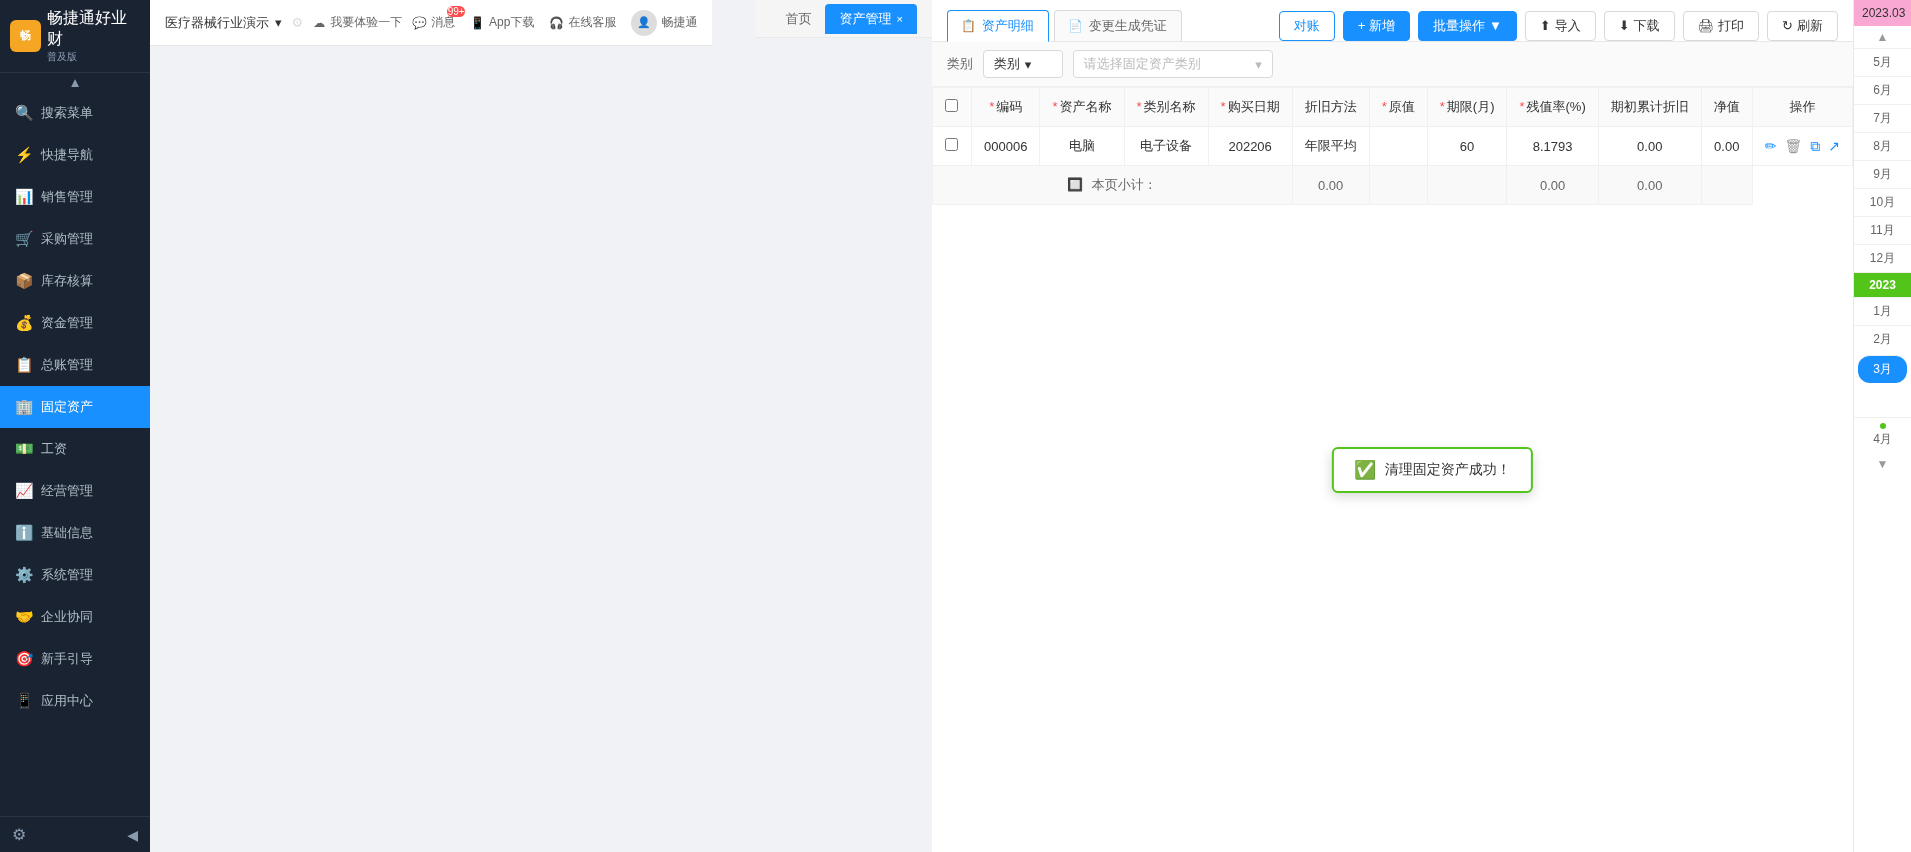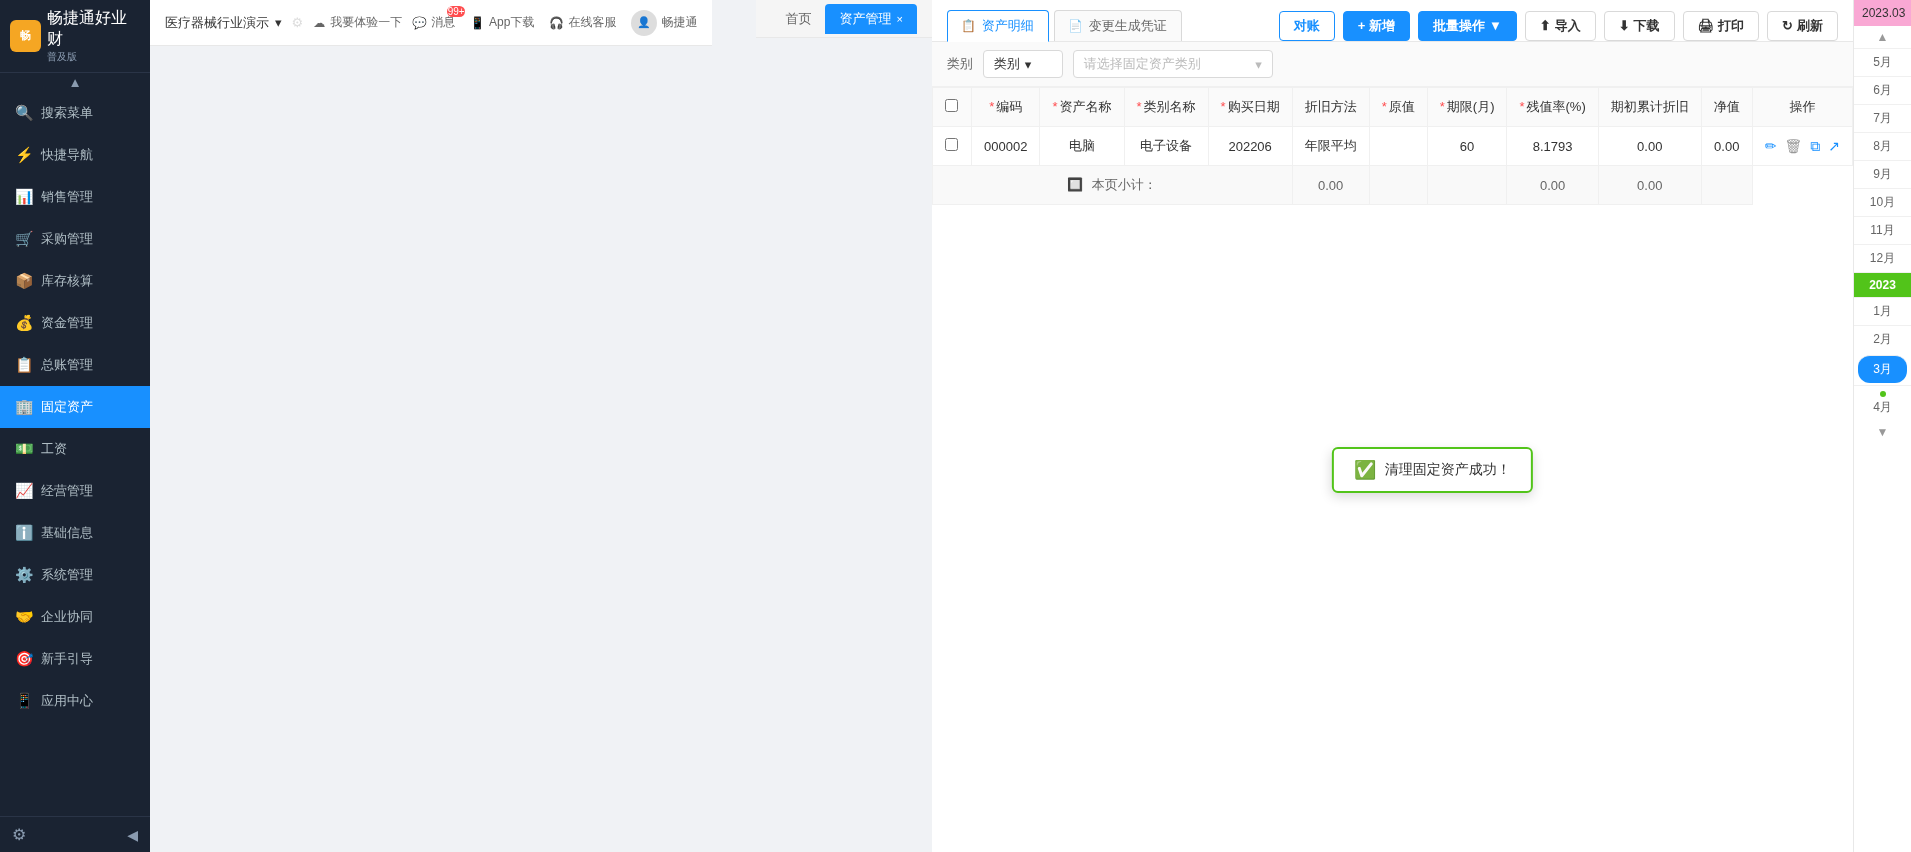--- a/index.html
+++ b/index.html
@@ -171,21 +171,21 @@
     }
     .sub-tab-icon { font-size: 12px; }
     .toolbar-right { margin-left: auto; display: flex; gap: 8px; align-items: center; }
     .btn {
       padding: 5px 14px;
       border-radius: 4px;
       border: 1px solid #d9d9d9;
       cursor: pointer;
       font-size: 13px;
       display: flex; align-items: center; gap: 4px;
-      background: white; color: #333; font-weight: bold;
+      background: white; color: #333;
     }
     .btn.primary { background: #1890ff; color: white; border-color: #1890ff; }
     .btn.primary-outline { background: white; color: #1890ff; border-color: #1890ff; }
     .btn.batch { background: #1890ff; color: white; border-color: #1890ff; }
 
     .filter-row {
       display: flex; align-items: center; gap: 10px;
       padding: 8px 15px;
       background: #fafafa;
       border-bottom: 1px solid #f0f0f0;
@@ -318,21 +318,21 @@
       color: white;
       font-weight: bold;
     }
     .calendar-item.current {
       background: #1890ff;
       color: white;
       border-radius: 12px;
       margin: 2px 4px;
       width: calc(100% - 8px);
     }
-    .calendar-item.dot-below { position: relative; }
+    .calendar-item.dot-below { position: relative; margin-top: 32px; }
     .calendar-dot {
       width: 6px; height: 6px;
       background: #52c41a;
       border-radius: 50%;
       margin: 0 auto 2px;
     }
   </style>
 </head>
 <body>
 
@@ -535,21 +535,21 @@
               <th>期初累计折旧</th>
               <th>净值</th>
               <th>操作</th>
             </tr>
           </thead>
           <tbody id="table-body">
             <tr>
               <td class="checkbox-cell">
                 <input type="checkbox" style="">
               </td>
-              <td>000002</td>
+              <td>000006</td>
               <td>电脑</td>
               <td>电子设备</td>
               <td>202206</td>
               <td>年限平均</td>
               <td></td>
               <td>60</td>
               <td>8.1793</td>
               <td>0.00</td>
               <td>0.00</td>
               <td>

